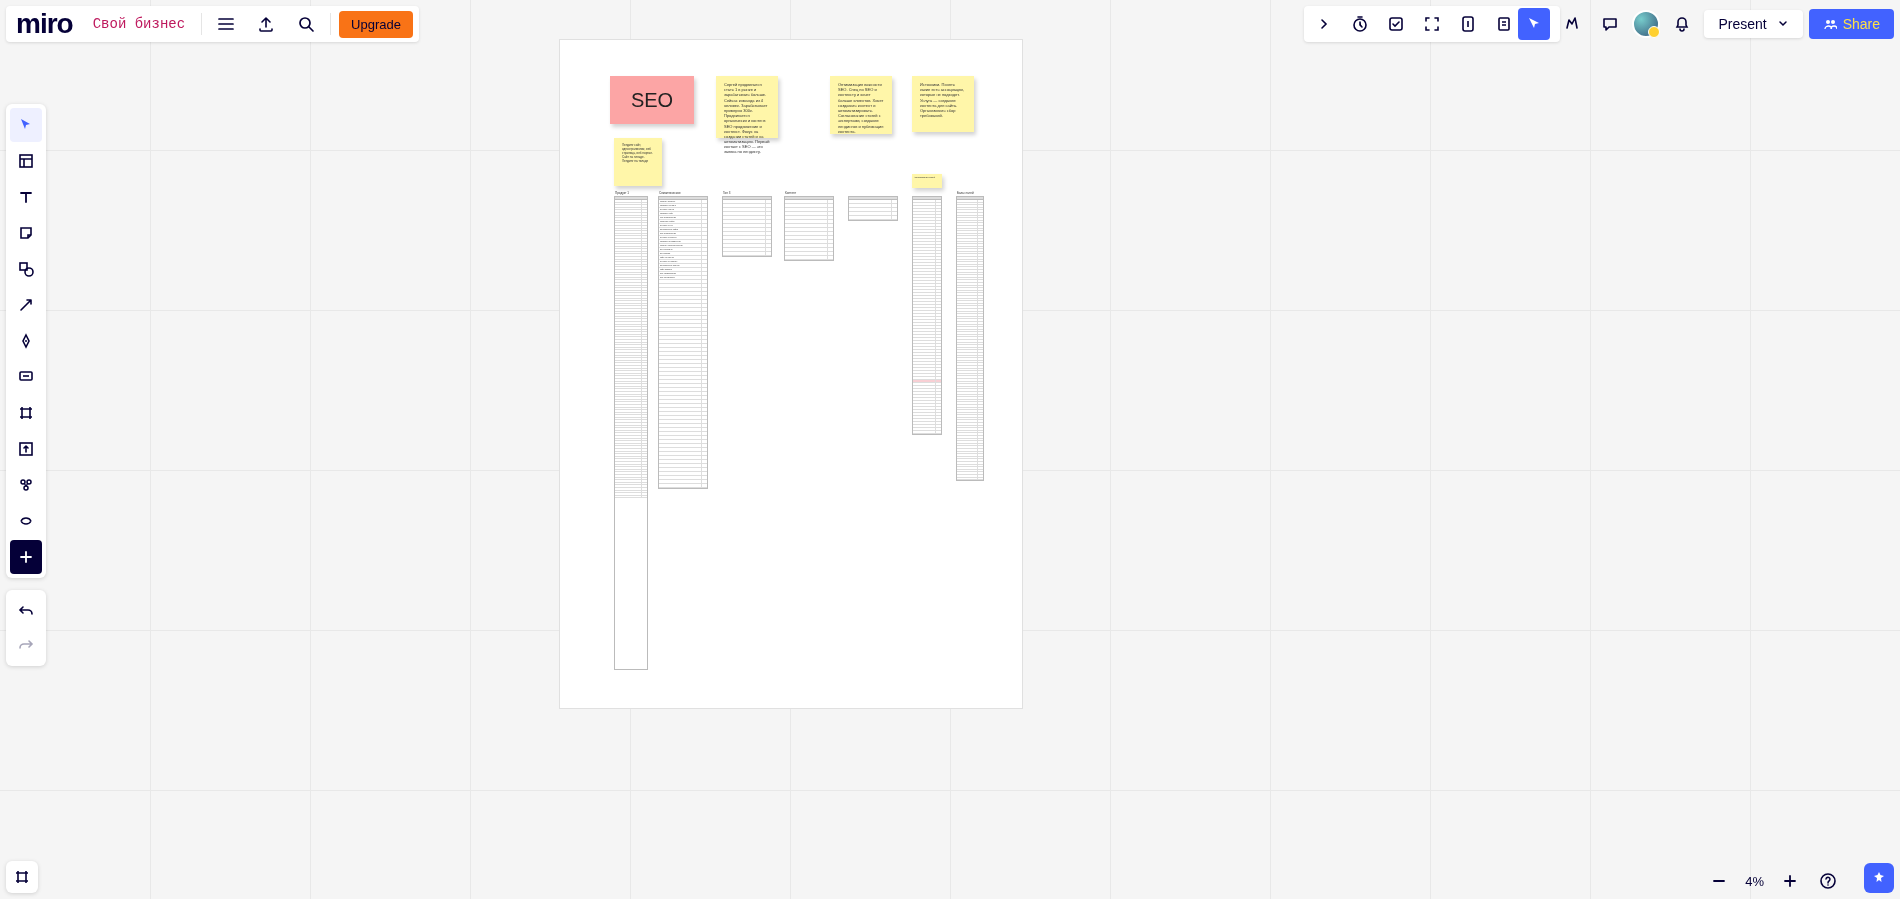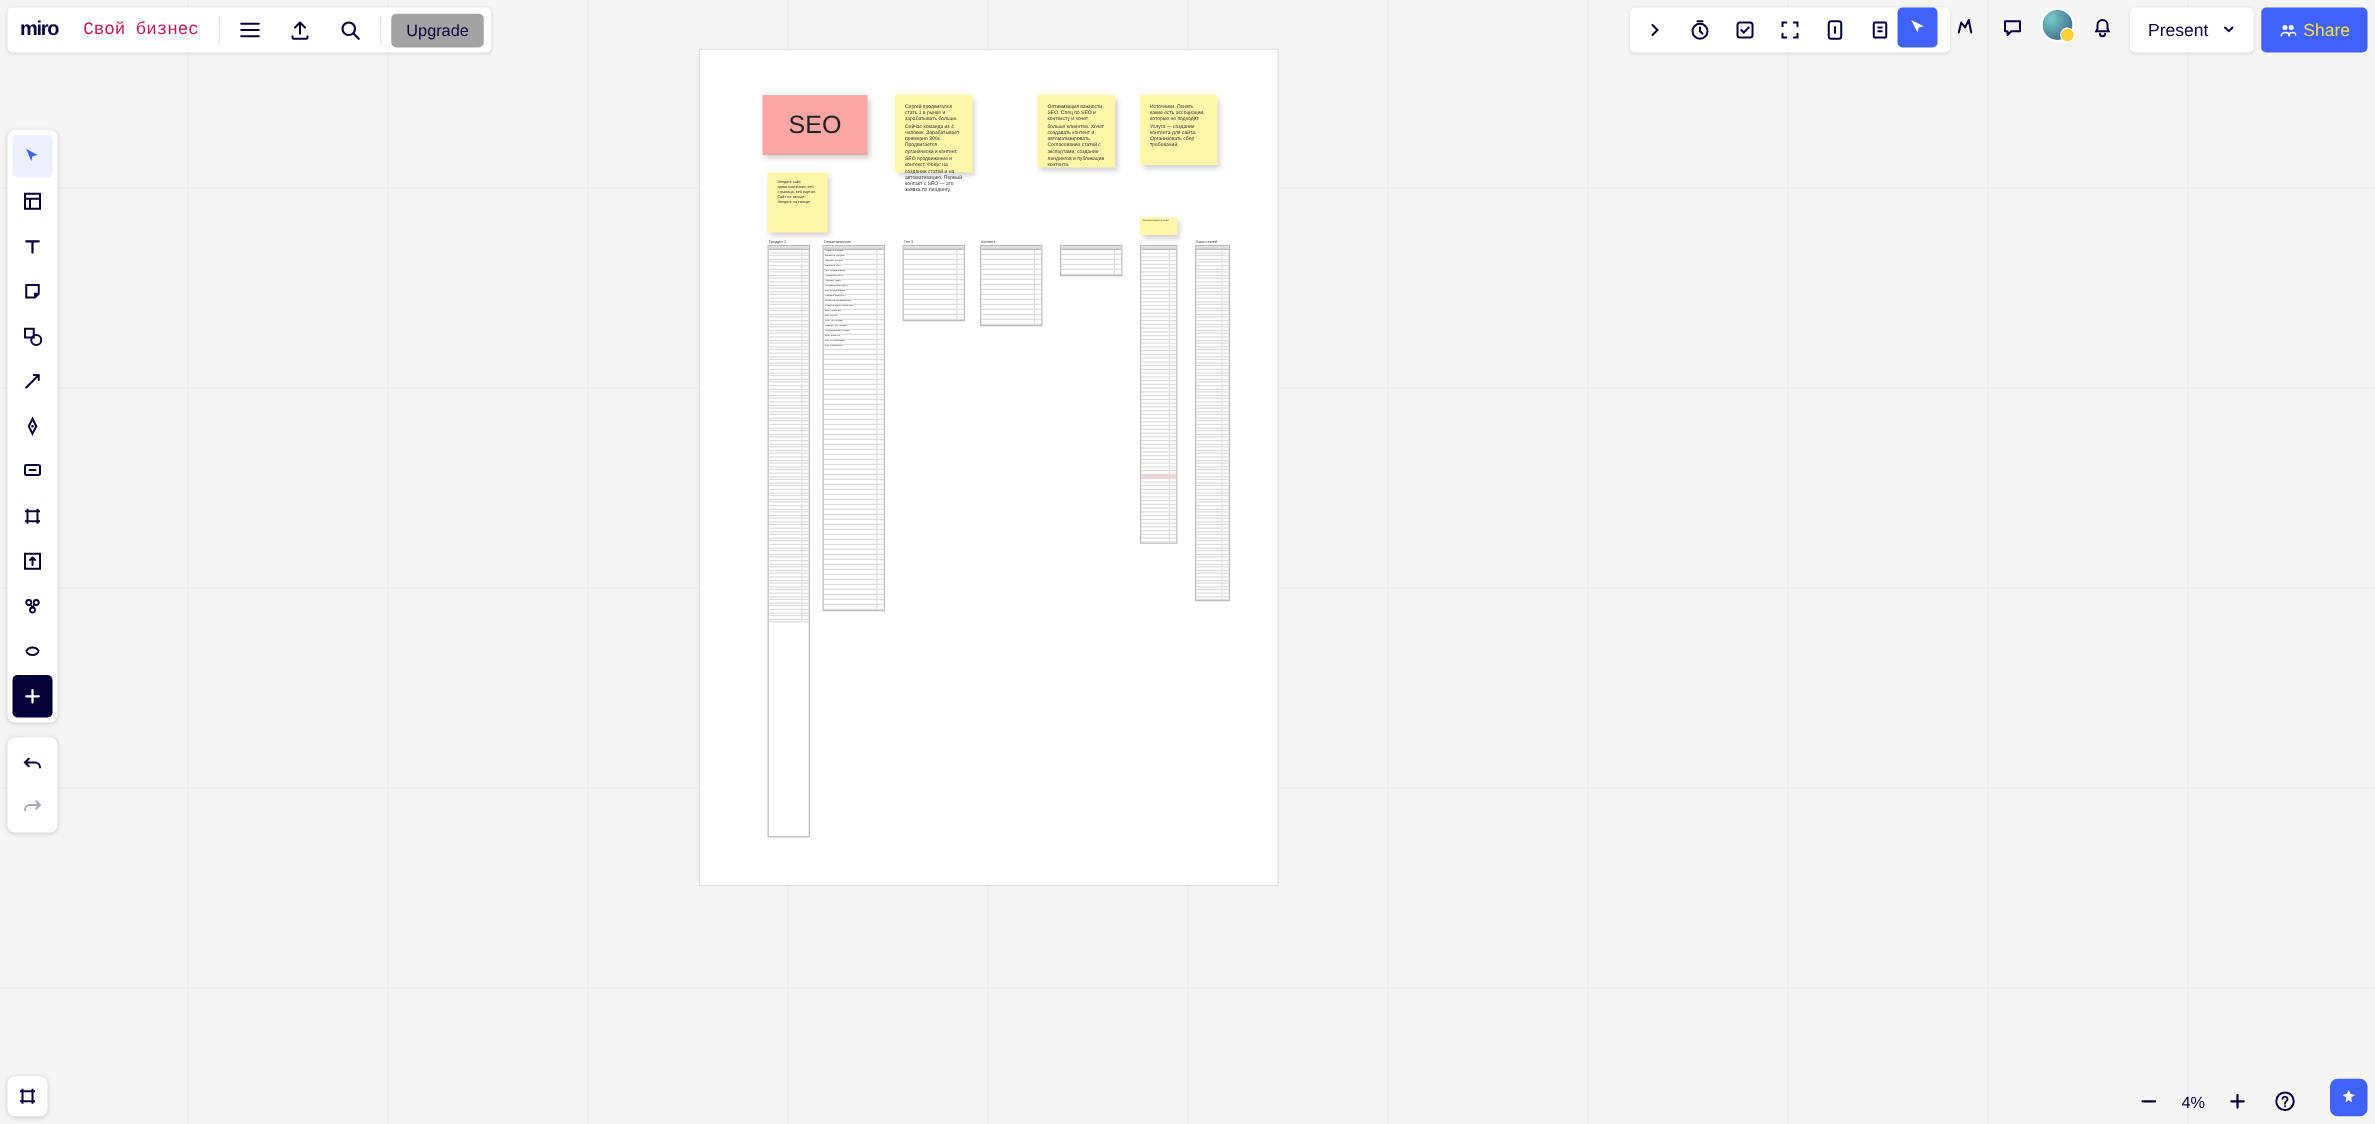--- a/index.html
+++ b/index.html
@@ -30,44 +30,44 @@
   top: 6px; left: 6px;
   display: flex;
   align-items: center;
   gap: 8px;
   background: #fff;
   border-radius: 4px;
   padding: 4px 6px;
   height: 36px;
   box-shadow: 0 1px 3px rgba(0,0,0,.12);
 }
-.logo { font-weight: 800; font-size: 16px; letter-spacing: -1px; color: #050038; padding: 0 4px; }
+.logo { font-weight: 800; font-size: 28px; letter-spacing: -1px; color: #050038; padding: 0 4px; }
 .board-title { font-size: 14px; color: #be185d; padding: 0 8px; font-family: Liberation Mono, monospace; }
 .vsep { width: 1px; height: 22px; background: #e5e5e5; }
 .icon-btn {
   width: 32px; height: 32px;
   display: flex; align-items: center; justify-content: center;
   border-radius: 4px; cursor: pointer; color: #050038;
 }
 .upgrade-btn {
-  background: #a3a3a3; border-radius: 4px;
+  background: #f97316; border-radius: 4px;
   padding: 6px 12px; font-size: 13px; color: #050038; cursor: pointer;
 }
 
 
 .top-right-pill {
   position: absolute; top: 6px; right: 340px;
   background: #fff; border-radius: 4px;
   display: flex; align-items: center; gap: 4px;
   padding: 4px; height: 36px;
   box-shadow: 0 1px 3px rgba(0,0,0,.12);
 }
 .top-right-cluster {
   position: absolute; top: 6px; right: 6px;
-  display: flex; gap: 6px; height: 36px;
+  display: flex; align-items: center; gap: 6px; height: 36px;
 }
 .blue-icon-btn {
   width: 32px; height: 32px; background: #4262ff; border-radius: 4px;
   display: flex; align-items: center; justify-content: center; color: #fff; cursor: pointer;
 }
 .avatar {
   width: 28px; height: 28px; border-radius: 50%;
   background: radial-gradient(circle at 30% 30%, #7cc, #357);
   border: 2px solid #fff; position: relative;
 }

